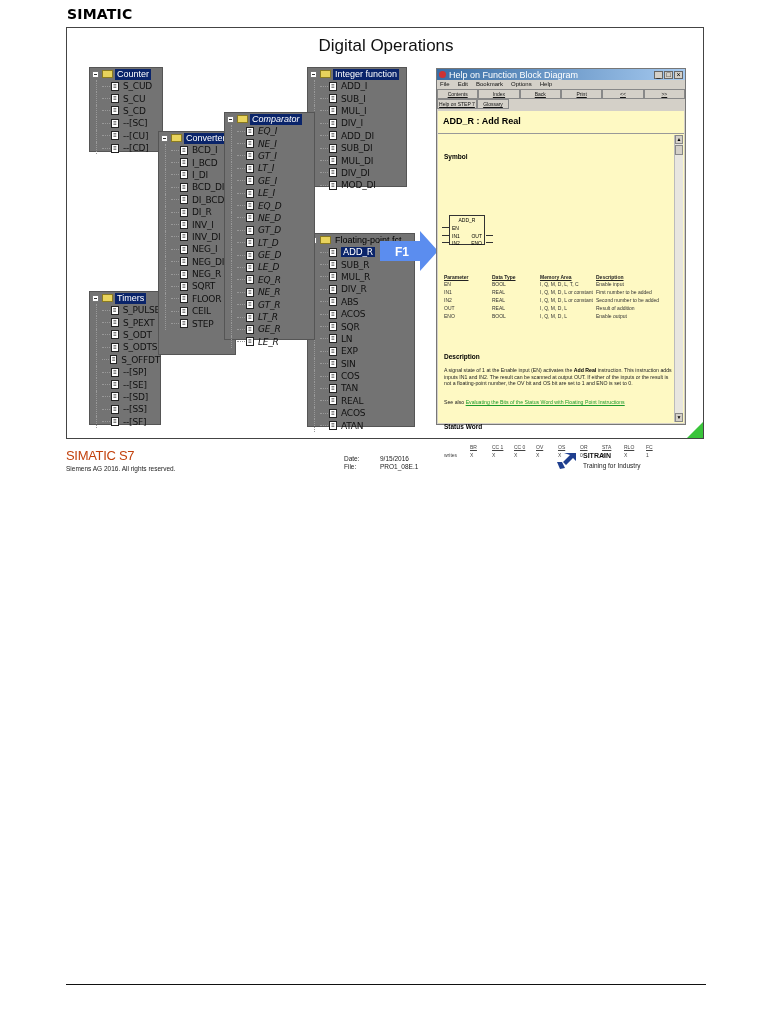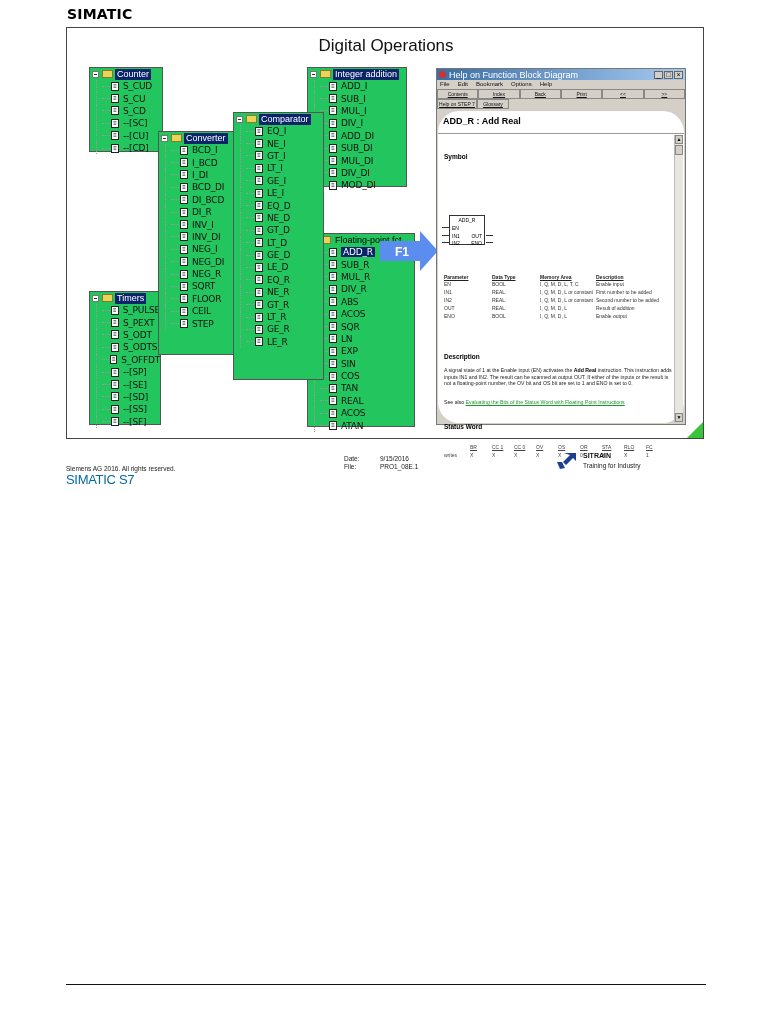--- a/index.html
+++ b/index.html
@@ -3,21 +3,21 @@
 <meta charset="utf-8">
 <style>
   * { box-sizing: border-box; margin: 0; padding: 0; }
   body { width: 768px; height: 1024px; background: #fff; position: relative; font-family: "Liberation Sans", sans-serif; color: #000; overflow: hidden; }
   .abs { position: absolute; }
   .brand { left: 67px; top: 6px; font-size: 14px; font-weight: bold; letter-spacing: 0.2px; font-family: "DejaVu Sans", sans-serif; }
   .slide { left: 66px; top: 27px; width: 638px; height: 412px; border: 1px solid #444; background: #fff; }
   .slide-title { left: 0; top: 8px; width: 770px; text-align: center; font-size: 17px; color: #111; }
   .corner { right: 0; bottom: 0; width: 0; height: 0; border-left: 16px solid transparent; border-bottom: 16px solid #39c43a; }
 
-  .tree { background: #22c55e; border: 1px solid #555; font-size: 9px; }
+  .tree { background: #737373; border: 1px solid #555; font-size: 9px; }
   .tree-head { height: 12px; display: flex; align-items: center; position: relative; }
   .tree-head .exp { width: 7px; height: 7px; border: 1px solid #777; margin-left: 2px; position: relative; background: #fff; }
   .tree-head .exp::after { content: ""; position: absolute; left: 1px; top: 2px; width: 3px; height: 1px; background: #333; }
   .folder { width: 11px; height: 8px; background: #e8d35c; border: 1px solid #8a7a20; margin-left: 3px; font-size: 6px; line-height: 6px; text-align: center; color: #333; }
   .tree-title { background: #0a246a; color: #fff; padding: 0 2px; margin-left: 2px; font-size: 9px; line-height: 11px; }
   .tree-title.plain { background: transparent; color: #000; }
   .item { height: 12.4px; display: flex; align-items: center; position: relative; padding-left: 12px; }
   .item::before { content: ""; position: absolute; left: 6px; top: 0; bottom: 0; border-left: 1px dotted #999; }
   .item .branch { width: 8px; border-top: 1px dotted #999; }
   .item .blk { width: 8px; height: 9px; border: 1px solid #222; margin: 0 4px 0 1px; font-size: 6px; line-height: 7px; text-align: center; background: #fff; }
@@ -27,21 +27,21 @@
   .f1 { left: 380px; top: 231px; width: 58px; height: 40px; }
 
   .help { left: 436px; top: 68px; width: 250px; height: 357px; border: 1px solid #777; background: #d4d0c8; font-size: 6px; }
   .help-title { height: 11px; background: linear-gradient(90deg, #3a6ea5, #a6caf0); color: #fff; display: flex; align-items: center; font-size: 9px; padding-left: 2px; }
   .help-title .winbtns { margin-left: auto; display: flex; gap: 1px; padding-right: 2px; }
   .winbtn { width: 9px; height: 8px; background: #d4d0c8; border: 1px solid #666; font-size: 7px; line-height: 6px; color: #000; text-align: center; }
   .menubar { height: 9px; display: flex; gap: 8px; padding-left: 3px; font-size: 6px; line-height: 9px; color: #111; }
   .btnrow { display: flex; height: 10px; }
   .hbtn { border: 1px solid #888; background: #d4d0c8; font-size: 5px; line-height: 8px; text-align: center; color: #111; text-decoration: underline; flex: 1; }
   .hbtn.narrow { flex: 0 0 32px; }
-  .help-body { position: absolute; left: 1px; top: 42px; right: 1px; bottom: 1px; background: #ffffff; border-radius: 21px; }
+  .help-body { position: absolute; left: 1px; top: 42px; right: 1px; bottom: 1px; background: #fef9c3; }
   .doc-h1 { position: absolute; left: 5px; top: 5px; font-size: 9px; font-weight: bold; }
   .doc-sep { position: absolute; left: 0; right: 0; top: 22px; border-top: 1px solid #999; }
   .scroll { position: absolute; right: 1px; top: 24px; width: 9px; bottom: 1px; background: #e8e6e0; border-left: 1px solid #bbb; }
   .scroll .sb { width: 8px; height: 9px; border: 1px solid #888; background: #d4d0c8; font-size: 5px; line-height: 7px; text-align: center; }
   .scroll .thumb { margin-top: 1px; height: 10px; }
   .scroll .sb.down { position: absolute; bottom: 0; }
   .doc-h2 { position: absolute; left: 6px; font-size: 6.5px; font-weight: bold; }
   .sym { position: absolute; left: 11px; top: 104px; width: 36px; height: 30px; border: 1px solid #333; font-size: 5px; }
   .sym .t { position: absolute; top: 1px; width: 100%; text-align: center; }
   .sym span { position: absolute; }
@@ -51,21 +51,21 @@
   table.params td { vertical-align: top; padding: 0 0 2px 0; line-height: 6px; }
   .desc { position: absolute; left: 6px; top: 256px; width: 230px; font-size: 5.2px; line-height: 6.5px; color: #222; }
   .desc b { color: #000; }
   .seealso { position: absolute; left: 6px; top: 288px; font-size: 5.2px; color: #222; }
   .seealso a { color: #1a9a2a; text-decoration: underline; }
   table.sw { position: absolute; left: 6px; top: 333px; border-collapse: collapse; font-size: 5px; color: #444; }
   table.sw th { text-decoration: underline; font-weight: normal; padding: 0 6px 2px 0; width: 22px; text-align: left; }
   table.sw th:first-child, table.sw td:first-child { width: 26px; }
   table.sw td { padding: 0 6px 0 0; }
 
-  .footer-s7 { left: 66px; top: 448px; font-size: 13px; color: #0369a1; letter-spacing: -0.3px; margin-top: 24px; }
+  .footer-s7 { left: 66px; top: 448px; font-size: 13px; color: #c2410c; letter-spacing: -0.3px; }
   .footer-copy { left: 66px; top: 465px; font-size: 6.5px; color: #222; }
   .footer-meta { left: 344px; top: 455px; font-size: 6.5px; color: #222; line-height: 8px; }
   .footer-meta .row { display: flex; }
   .footer-meta .k { width: 36px; }
   .sitrain-logo { left: 556px; top: 452px; width: 22px; height: 18px; }
   .sitrain-name { left: 583px; top: 452px; font-size: 7px; font-weight: bold; color: #111; }
   .sitrain-tag { left: 583px; top: 462px; font-size: 6.5px; color: #222; }
   .bottom-rule { left: 66px; top: 984px; width: 640px; border-top: 1px solid #111; }
 </style>
 </head>
@@ -169,21 +169,21 @@
     <div class="item">
       <span class="branch"></span>
       <span class="blk">≡</span>
       <span class="lbl">--[SF]</span>
     </div>
   </div>
 <div class="abs tree" id="tree-integer" style="left:307px;top:67px;width:100px;height:120px;">
     <div class="tree-head">
       <span class="exp"></span>
       <span class="folder"></span>
-      <span class="tree-title">Integer addition</span>
+      <span class="tree-title">Integer function</span>
     </div>
     <div class="item">
       <span class="branch"></span>
       <span class="blk">≡</span>
       <span class="lbl">ADD_I</span>
     </div>
     <div class="item">
       <span class="branch"></span>
       <span class="blk">≡</span>
       <span class="lbl">SUB_I</span>
@@ -381,21 +381,21 @@
       <span class="branch"></span>
       <span class="blk">≡</span>
       <span class="lbl">CEIL</span>
     </div>
     <div class="item">
       <span class="branch"></span>
       <span class="blk">≡</span>
       <span class="lbl">STEP</span>
     </div>
   </div>
-<div class="abs tree" id="tree-comparator" style="left:233px;top:112px;width:91px;height:268px;">
+<div class="abs tree" id="tree-comparator" style="left:224px;top:112px;width:91px;height:228px;font-style:italic;">
     <div class="tree-head">
       <span class="exp"></span>
       <span class="folder"></span>
       <span class="tree-title">Comparator</span>
     </div>
     <div class="item">
       <span class="branch"></span>
       <span class="blk">≡</span>
       <span class="lbl">EQ_I</span>
     </div>

